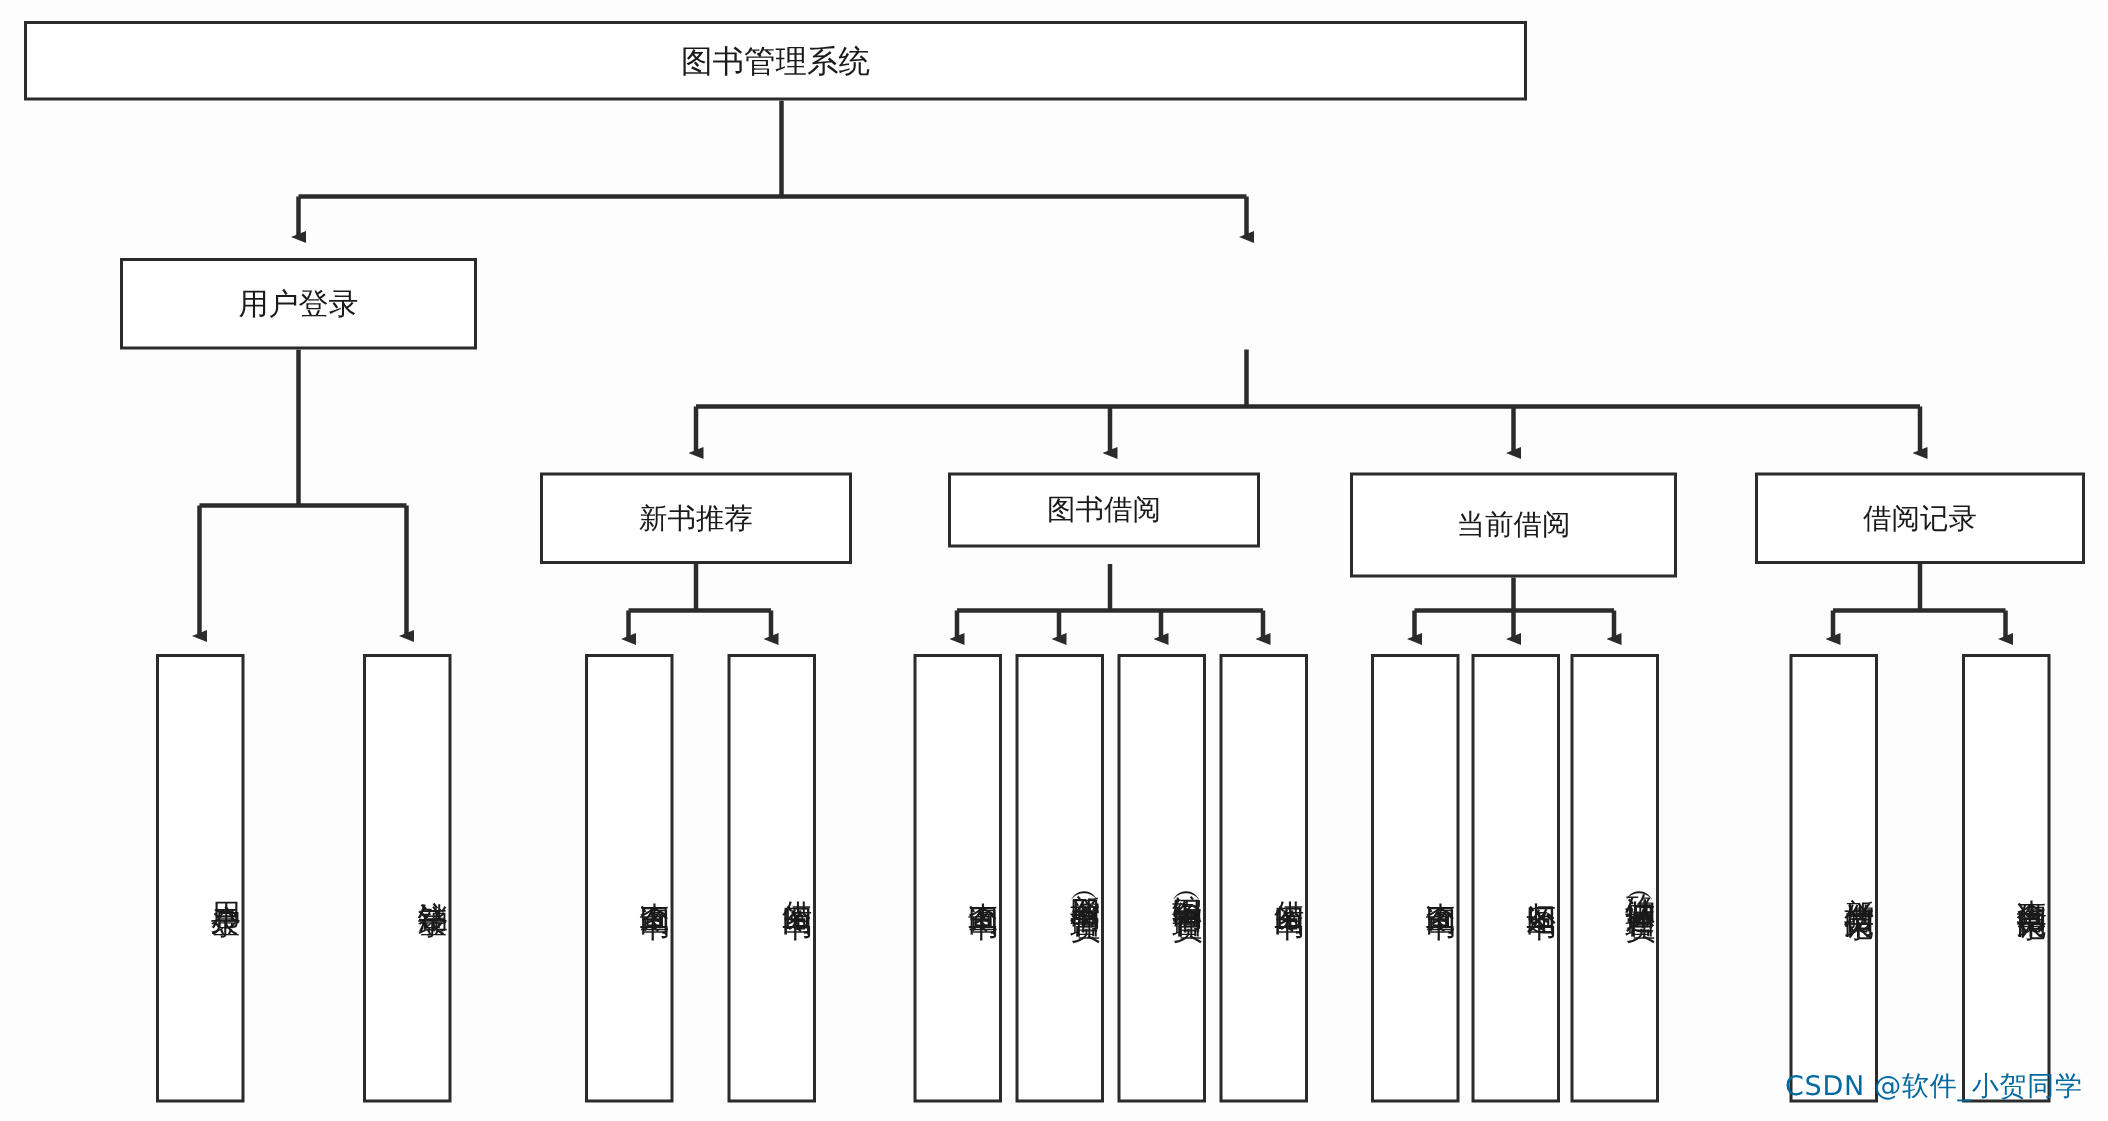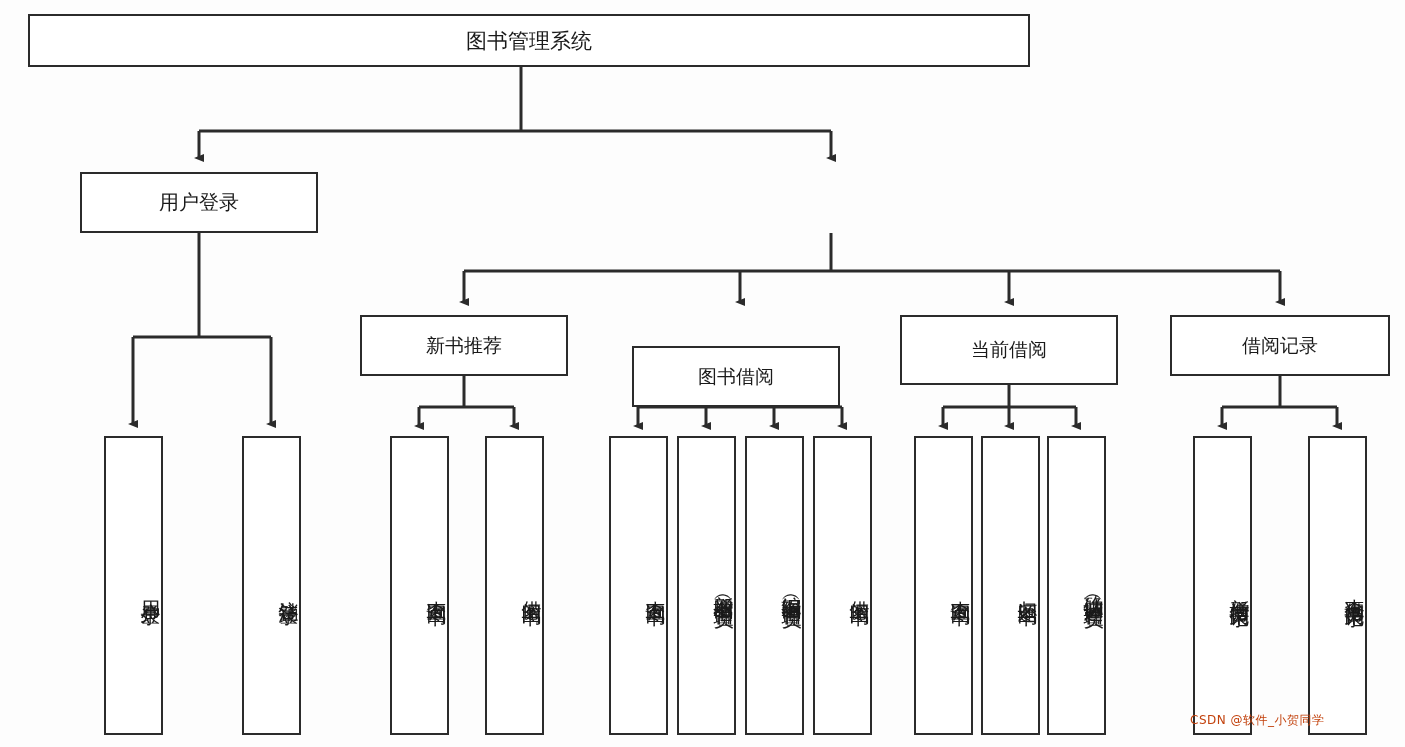--- a/index.html
+++ b/index.html
@@ -56,22 +56,22 @@
   }
   .node.leaf .vtext {
     writing-mode: vertical-rl;
     text-orientation: upright;
     white-space: nowrap;
   }
   .watermark {
     position: absolute;
     left: 1190px;
     top: 712px;
-    font-size: 12px;
-    color: #c2410c;
+    font-size: 18px;
+    color: #0369a1;
     white-space: nowrap;
     letter-spacing: 0.5px;
   }
 </style>
 </head>
 <body>
 
 <div id="canvas">
 
   <svg class="wires" viewBox="0 0 1405 747">
@@ -117,32 +117,32 @@
       <path d="M1009,407 L1009,426" marker-end="url(#arrow)"></path>
       <path d="M1076,407 L1076,426" marker-end="url(#arrow)"></path>
 
       <path d="M1280,376 L1280,407"></path>
       <path d="M1222,407 L1337,407"></path>
       <path d="M1222,407 L1222,426" marker-end="url(#arrow)"></path>
       <path d="M1337,407 L1337,426" marker-end="url(#arrow)"></path>
     </g>
   </svg>
 
-  <div class="node root" style="left:28px; top:14px; width:1002px; height:53px;">
+  <div class="node root" style="left:16px; top:14px; width:1002px; height:53px;">
     <span>图书管理系统</span>
   </div>
 
   <div class="node tier2" style="left:80px; top:172px; width:238px; height:61px;">
     <span>用户登录</span>
   </div>
 
   <div class="node tier3" style="left:360px; top:315px; width:208px; height:61px;">
     <span>新书推荐</span>
   </div>
-  <div class="node tier3" style="left:632px; top:315px; width:208px; height:61px;margin-top:31px;">
+  <div class="node tier3" style="left:632px; top:315px; width:208px; height:50px;">
     <span>图书借阅</span>
   </div>
   <div class="node tier3" style="left:900px; top:315px; width:218px; height:70px;">
     <span>当前借阅</span>
   </div>
   <div class="node tier3" style="left:1170px; top:315px; width:220px; height:61px;">
     <span>借阅记录</span>
   </div>
 
   <div class="node leaf" style="left:104px; top:436px; width:59px; height:299px;">

